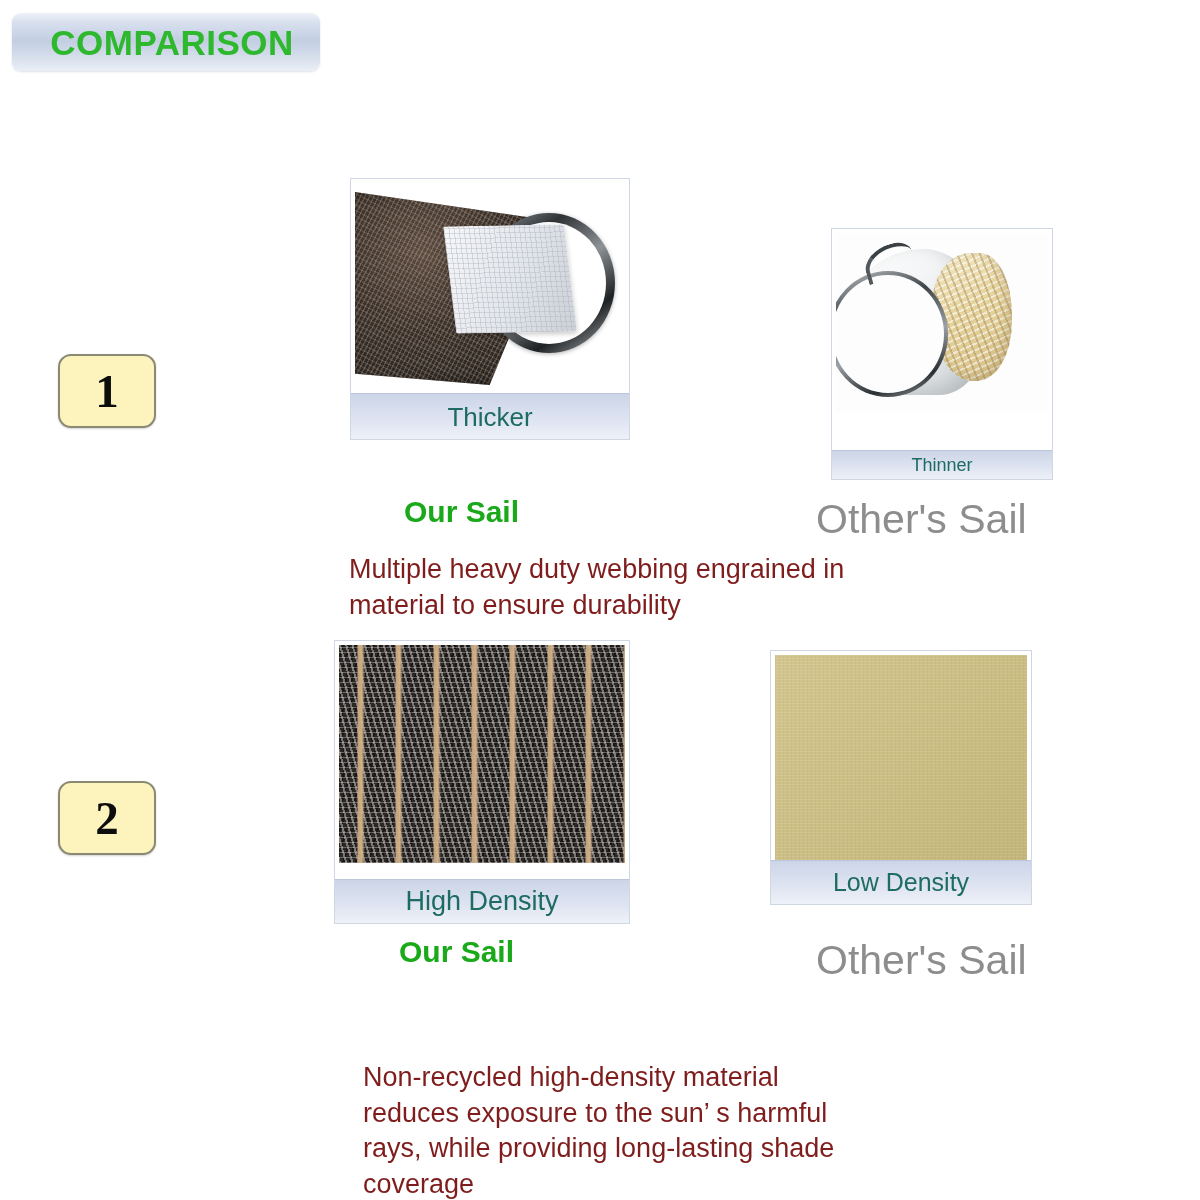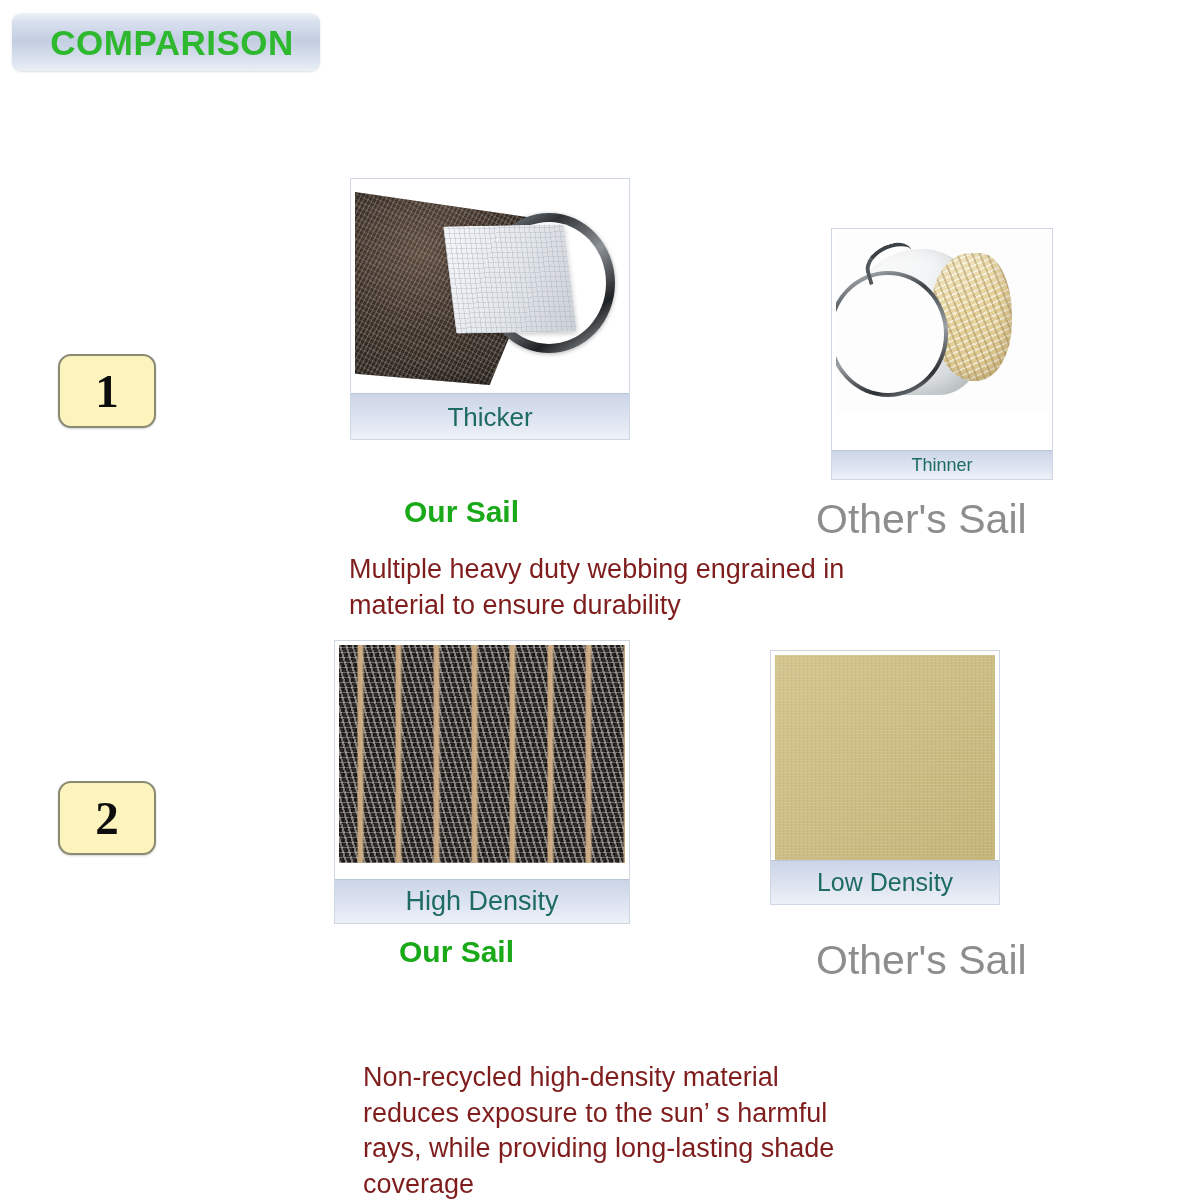--- a/index.html
+++ b/index.html
@@ -106,21 +106,21 @@
   #panel-thinner { left: 808px; top: 228px; width: 222px; height: 252px; margin-left: 23px; }
   #panel-thinner .photo { height: 180px; background:#ffffff; }
   #panel-thinner .caption { height: 28px; font-size: 18px; }
 
   
   #panel-highdensity { left: 334px; top: 640px; width: 296px; height: 284px; }
   #panel-highdensity .photo { height: 218px; }
   #panel-highdensity .caption { height: 43px; font-size: 27px; }
 
   
-  #panel-lowdensity { left: 770px; top: 650px; width: 230px; height: 255px; padding-left: 40px; }
+  #panel-lowdensity { left: 770px; top: 650px; width: 262px; height: 255px; padding-left: 40px; }
   #panel-lowdensity .photo { height: 208px; }
   #panel-lowdensity .caption { height: 43px; font-size: 25px; }
 
   
   .art-thicker { position:absolute; inset:0; background:#ffffff; }
   .art-thicker .mesh-corner {
     position: absolute;
     left: -6px; top: 8px;
     width: 190px; height: 198px;
     background:

